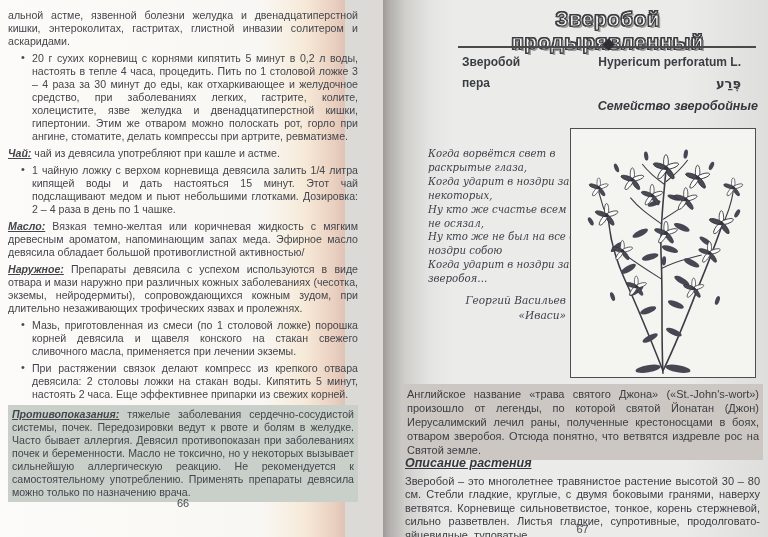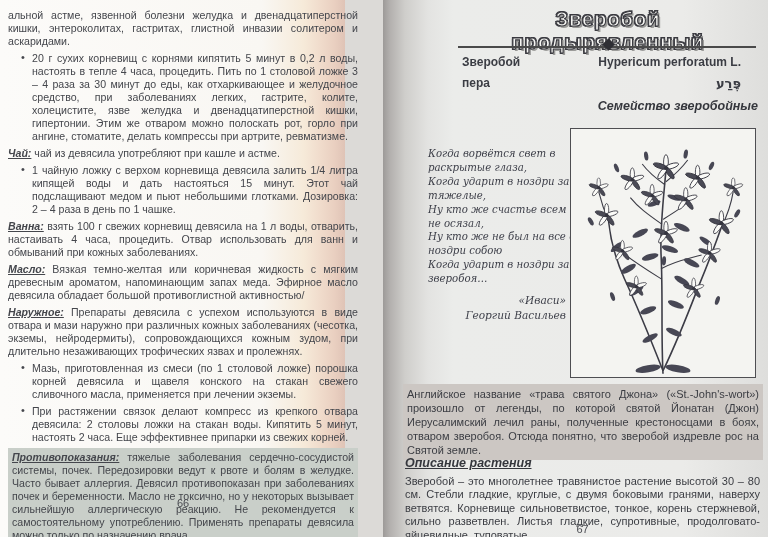--- a/index.html
+++ b/index.html
@@ -64,21 +64,20 @@
   <div class="page-left">
     <div class="lp-flow">
       <p>альной астме, язвенной болезни желудка и двенадцатиперстной кишки, энтероколитах, гастритах, глистной инвазии солитером и аскаридами.</p>
       <div class="bullet">
         <span>20 г сухих корневищ с корнями кипятить 5 минут в 0,2 л воды, настоять в тепле 4 часа, процедить. Пить по 1 столовой ложке 3 – 4 раза за 30 минут до еды, как отхаркивающее и желудочное средство, при заболеваниях легких, гастрите, колите, холецистите, язве желудка и двенадцатиперстной кишки, гипертонии. Этим же отваром можно полоскать рот, горло при ангине, стоматите, делать компрессы при артрите, ревматизме.</span>
       </div>
       <p><span class="runin">Чай:</span> <span>чай из девясила употребляют при кашле и астме.</span></p>
       <div class="bullet">
         <span>1 чайную ложку с верхом корневища девясила залить 1/4 литра кипящей воды и дать настояться 15 минут. Этот чай подслащивают медом и пьют небольшими глотками. Дозировка: 2 – 4 раза в день по 1 чашке.</span>
       </div>
-      <p><span class="runin">Ванна:</span> <span>взять 100 г свежих корневищ девясила на 1 л воды, отварить, настаивать 4 часа, процедить. Отвар использовать для ванн и обмываний при кожных заболеваниях.</span></p>
       <p><span class="runin">Масло:</span> <span>Вязкая темно-желтая или коричневая жидкость с мягким древесным ароматом, напоминающим запах меда. Эфирное масло девясила обладает большой противоглистной активностью/</span></p>
       <p><span class="runin">Наружное:</span> <span>Препараты девясила с успехом используются в виде отвара и мази наружно при различных кожных заболеваниях (чесотка, экземы, нейродермиты), сопровождающихся кожным зудом, при длительно незаживающих трофических язвах и пролежнях.</span></p>
       <div class="bullet">
         <span>Мазь, приготовленная из смеси (по 1 столовой ложке) порошка корней девясила и щавеля конского на стакан свежего сливочного масла, применяется при лечении экземы.</span>
       </div>
       <div class="bullet">
         <span>При растяжении связок делают компресс из крепкого отвара девясила: 2 столовы ложки на стакан воды. Кипятить 5 минут, настоять 2 часа. Еще эффективнее припарки из свежих корней.</span>
       </div>
       <p class="hl-left"><span class="runin">Противопоказания:</span> <span>тяжелые заболевания сердечно-сосудистой системы, почек. Передозировки ведут к рвоте и болям в желудке. Часто бывает аллергия. Девясил противопоказан при заболеваниях почек и беременности. Масло не токсично, но у некоторых вызывает сильнейшую аллергическую реакцию. Не рекомендуется к самостоятельному употреблению. Применять препараты девясила можно только по назначению врача.</span></p>
     </div>
@@ -98,31 +97,31 @@
       <span>пера</span>
       <span class="hebrew">פֶּרַע</span>
     </div>
 
     <div class="family">Семейство зверобойные</div>
 
     <div class="poem">
       <div class="poem-line">Когда ворвётся свет в</div>
       <div class="poem-line">раскрытые глаза,</div>
       <div class="poem-line">Когда ударит в ноздри запах</div>
-      <div class="poem-line">тяжелые,</div>
+      <div class="poem-line">некоторых,</div>
       <div class="poem-line">Ну кто же счастье всем нутром</div>
       <div class="poem-line">не осязал,</div>
       <div class="poem-line">Ну кто же не был на все сто</div>
       <div class="poem-line">ноздри собою</div>
       <div class="poem-line">Когда ударит в ноздри запах</div>
       <div class="poem-line">зверобоя…</div>
     </div>
     <div class="poem-attrib">
+      <div>Георгий Васильев</div>
       <div>«Иваси»</div>
-      <div>Георгий Васильев</div>
     </div>
 
     <div class="illus-box">
       <svg viewBox="0 0 186 248" xmlns="http://www.w3.org/2000/svg">
         <defs>
           <g id="fl">
             <ellipse cy="-6" rx="2.4" ry="7.4" fill="#fbfbf8" stroke="#34343e" stroke-width="0.9"></ellipse>
             <ellipse cy="-6" rx="2.4" ry="7.4" fill="#fbfbf8" stroke="#34343e" stroke-width="0.9" transform="rotate(72)"></ellipse>
             <ellipse cy="-6" rx="2.4" ry="7.4" fill="#4a4a55" stroke="#34343e" stroke-width="0.9" transform="rotate(144)"></ellipse>
             <ellipse cy="-6" rx="2.4" ry="7.4" fill="#fbfbf8" stroke="#34343e" stroke-width="0.9" transform="rotate(216)"></ellipse>
@@ -188,21 +187,21 @@
           <use href="#bud" transform="translate(142,36) rotate(24)"></use>
           <use href="#bud" transform="translate(20,92) rotate(-30)"></use>
           <use href="#bud" transform="translate(168,84) rotate(30)"></use>
           <use href="#bud" transform="translate(94,132) rotate(4)"></use>
           <use href="#bud" transform="translate(42,168) rotate(-20)"></use>
           <use href="#bud" transform="translate(148,172) rotate(20)"></use>
         </g>
       </svg>
     </div>
 
-    <div class="hl-right">Английское название «трава святого Джона» («St.-John's-wort») произошло от легенды, по которой святой Йонатан (Джон) Иерусалимский лечил раны, полученные крестоносцами в боях, отваром зверобоя. Отсюда понятно, что зверобой издревле рос на Святой земле.</div>
+    <div class="hl-right">Английское название «трава святого Джона» («St.-John's-wort») произошло от легенды, по которой святой Йонатан (Джон) Иерусалимский лечил раны, полученные крестоносцами в боях, отваром зверобоя. Отсюда понятно, что ветвятся издревле рос на Святой земле.</div>
 
     <div class="desc-head">Описание растения</div>
     <div class="desc">Зверобой – это многолетнее травянистое растение высотой 30 – 80 см. Стебли гладкие, круглые, с двумя боковыми гранями, наверху ветвятся. Корневище сильноветвистое, тонкое, корень стержневой, сильно разветвлен. Листья гладкие, супротивные, продолговато-яйцевидные, туповатые,</div>
 
     <div class="pagenum-r">67</div>
   </div>
 
 </div>
 
 </body></html>

